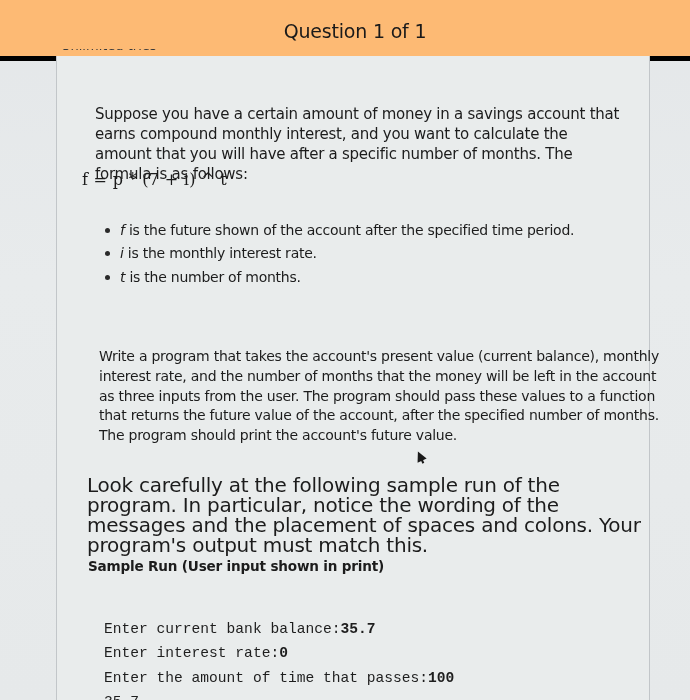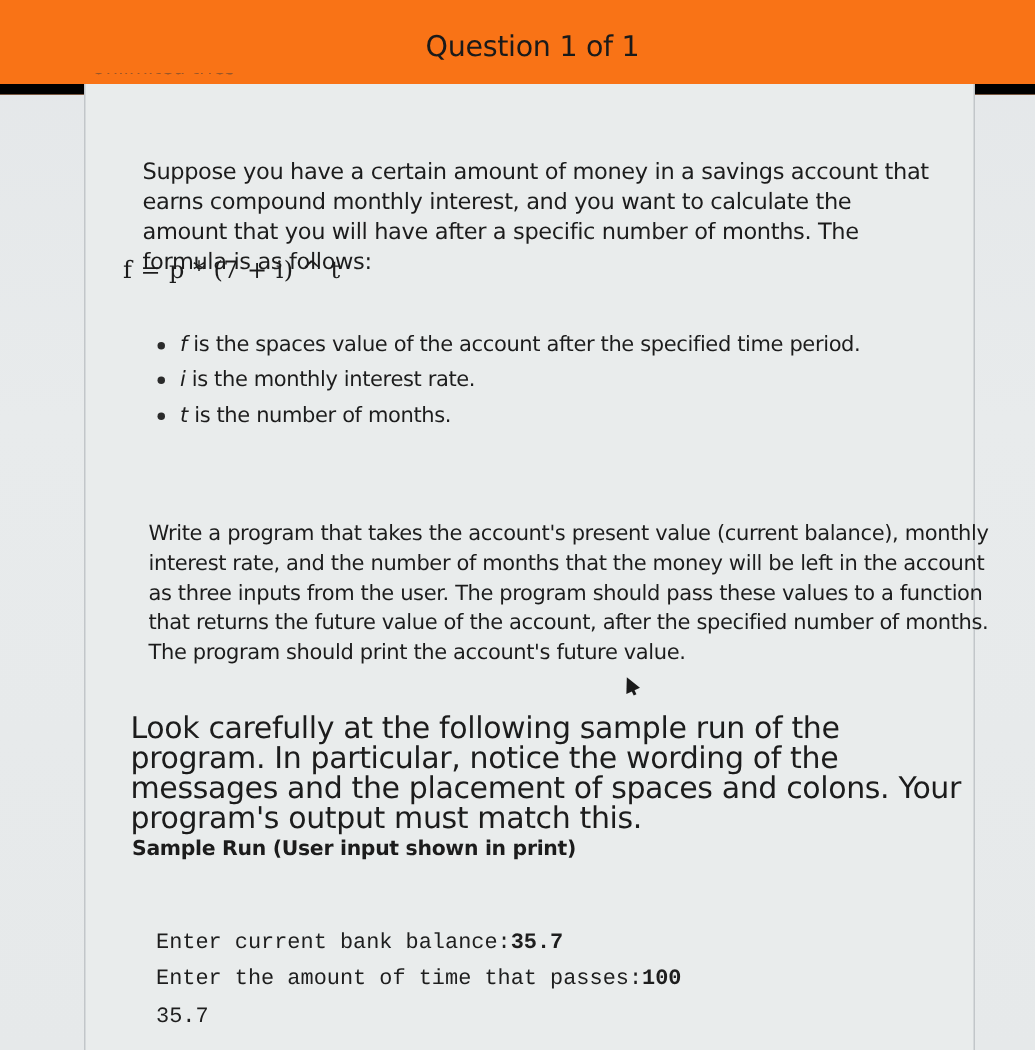--- a/index.html
+++ b/index.html
@@ -18,22 +18,22 @@
     .screen {
       position: absolute;
       left: 0; top: 0;
       width: 690px; height: 700px;
       background: linear-gradient(180deg, #e4e7e9 0%, #e8ebec 40%, #e6e9ea 100%);
     }
     .header {
       position: absolute;
       left: 0; top: 0;
       width: 690px; height: 56px;
-      background: #f97316;
-      border-bottom: 7px solid #000000;
+      background: #fdba74;
+      border-bottom: 5px solid #000000;
     }
     .header-title {
       position: absolute;
       left: 0; right: 0;
       top: 20px;
       text-align: center;
       font-size: 19px;
       letter-spacing: -0.2px;
       color: #1a1a1a;
       padding-left: 20px;
@@ -192,30 +192,31 @@
   <span>Unlimited tries</span>
 </div>
 
 <div class="content">
   <p class="para">Suppose you have a certain amount of money in a savings account that earns compound monthly interest, and you want to calculate the amount that you will have after a specific number of months. The formula is as follows:</p>
 </div>
 
 <p class="formula">f = p * (7 + i) ^ t</p>
 
 <ul class="bullets">
-  <li><em>f</em><span> is the spaces value of the account after the specified time period.</span></li>
+  <li><em>f</em><span> is the future shown of the account after the specified time period.</span></li>
   <li><em>i</em><span> is the monthly interest rate.</span></li>
   <li><em>t</em><span> is the number of months.</span></li>
 </ul>
 
 <p class="para2">Write a program that takes the account's present value (current balance), monthly interest rate, and the number of months that the money will be left in the account as three inputs from the user. The program should pass these values to a function that returns the future value of the account, after the specified number of months. The program should print the account's future value.</p>
 
 <p class="para3">Look carefully at the following sample run of the program. In particular, notice the wording of the messages and the placement of spaces and colons. Your program's output must match this.</p>
 
 <p class="sample-heading">Sample Run (User input shown in print)</p>
 
 <div class="sample-run">
   <span class="line"><span>Enter current bank balance:</span><b>35.7</b></span>
+  <span class="line"><span>Enter interest rate:</span><b>0</b></span>
   <span class="line"><span>Enter the amount of time that passes:</span><b>100</b></span>
   <span class="line"><span>35.7</span><b></b></span>
 </div>
 
 <div class="cursor"></div>
 
 </body></html>

